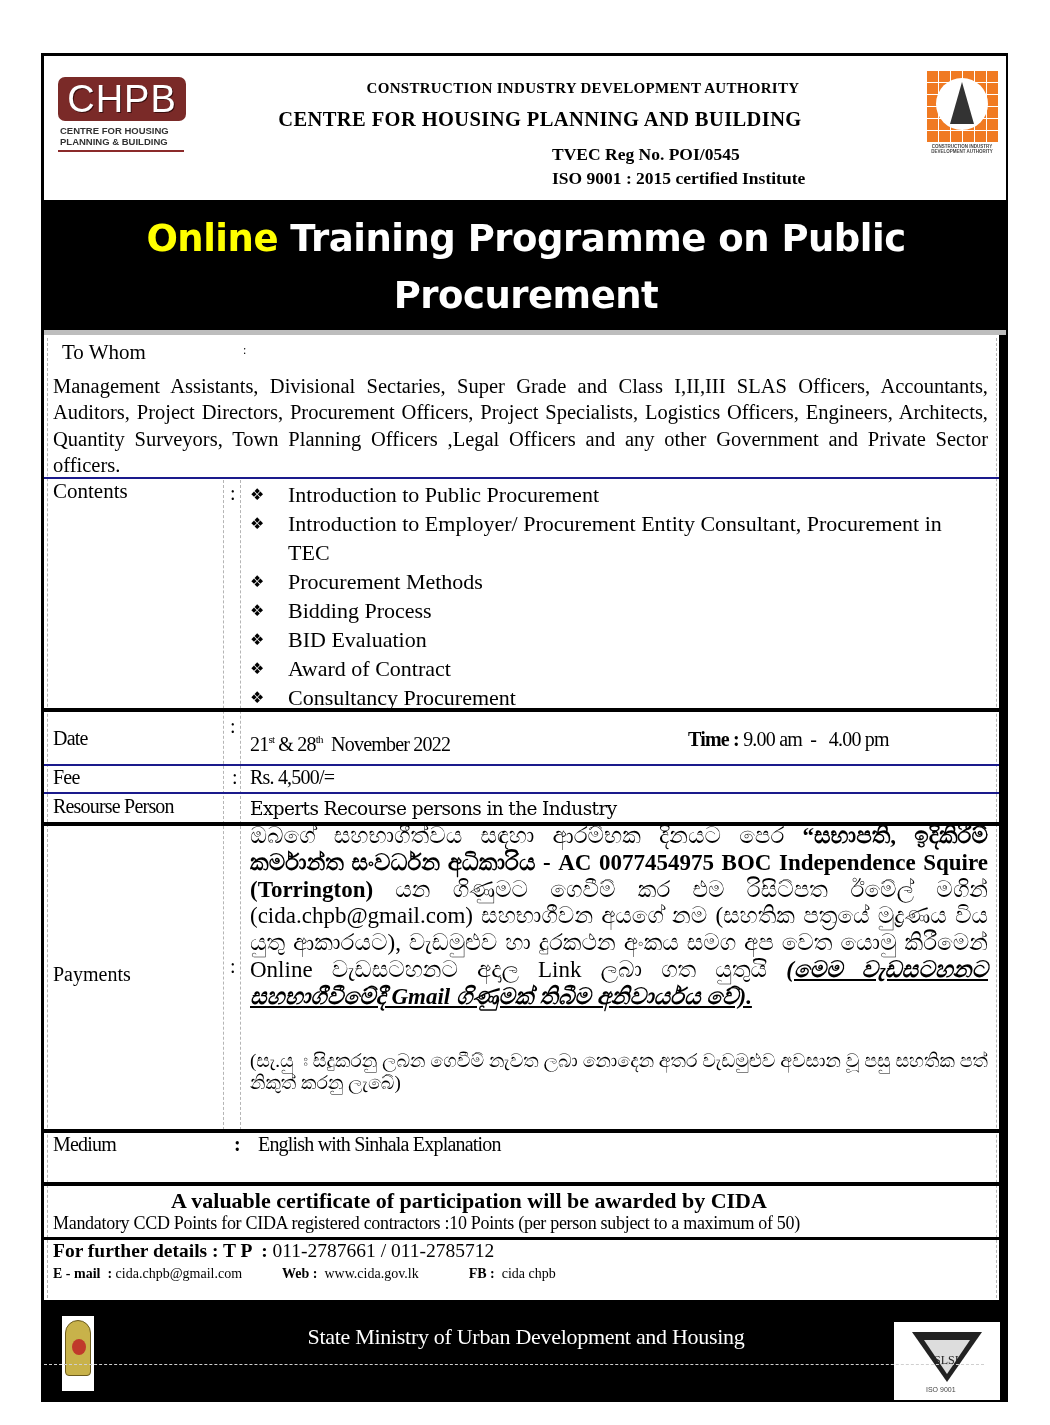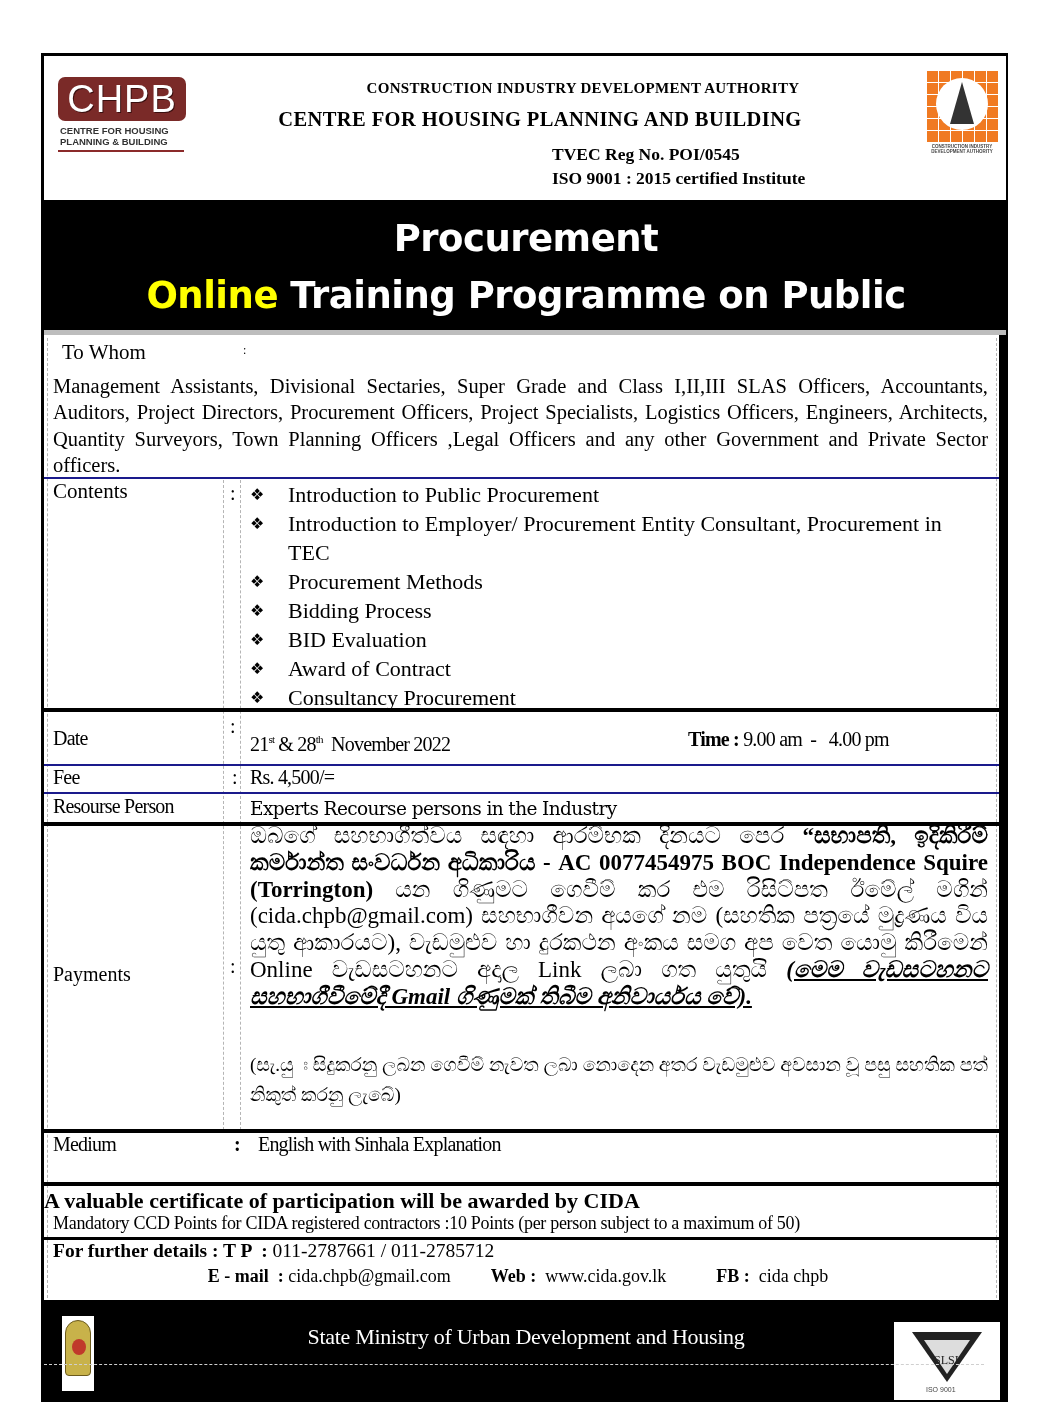--- a/index.html
+++ b/index.html
@@ -35,26 +35,26 @@
   .narrow { font-family:"Liberation Serif", serif; letter-spacing:-0.8px; transform-origin:left; }
 
   .towhom-text { position:absolute; left:53px; top:373px; width:935px; font-size:20.5px; line-height:26.3px; text-align:justify; }
   .contents-list { position:absolute; left:250px; top:480px; width:720px; list-style:none; margin:0; padding:0; }
   .contents-list li { position:relative; padding-left:38px; font-size:22px; line-height:29px; }
   .contents-list li .bul { position:absolute; left:0; top:0; font-size:16px; }
 
   .pay-text { position:absolute; left:250px; top:823px; width:738px; font-size:23px; line-height:26.8px; text-align:justify; }
   .pay-text b { font-weight:bold; }
   .pay-text .ul { text-decoration:underline; font-style:italic; font-weight:bold; }
-  .pay-note { position:absolute; left:250px; top:1050px; width:738px; font-size:19px; line-height:30px; text-align:justify; }
+  .pay-note { position:absolute; left:250px; top:1050px; width:738px; font-size:19px; line-height:22px; text-align:justify; }
 
-  .cert { position:absolute; left:44px; top:1188px; width:850px; font-weight:bold; font-size:22px; }
+  .cert { position:absolute; left:44px; top:1188px; width:850px; text-align:center; font-weight:bold; font-size:22px; }
   .ccd { position:absolute; left:53px; top:1213px; font-size:18px; letter-spacing:-0.3px; }
   .details1 { position:absolute; left:53px; top:1240px; font-size:19.5px; }
-  .details2 { position:absolute; left:53px; top:1266px; font-size:18px; width:930px;text-align:center; }
+  .details2 { position:absolute; left:53px; top:1266px; font-size:14px; width:930px; }
   .details2 span, .details1 span { white-space:pre; }
 
   .footer { position:absolute; left:44px; top:1302px; width:964px; height:100px; background:#000; }
   .footer-text { position:absolute; left:0; width:964px; top:22px; text-align:center; color:#fff; font-size:22px; letter-spacing:-0.3px; }
   .emblem { position:absolute; left:18px; top:14px; width:32px; height:75px; background:#fff; padding:0; }
   .emblem-body { position:absolute; left:3px; top:4px; width:26px; height:56px; border-radius:13px 13px 4px 4px; background:#c8b24a; border:1px solid #6b5a1c; box-sizing:border-box; }
   .emblem-core { position:absolute; left:6px; top:18px; width:14px; height:16px; border-radius:50%; background:#c0392b; }
   .slsi { position:absolute; left:850px; top:20px; width:106px; height:78px; background:#fff; }
   .slsi-tri { position:absolute; left:18px; top:10px; width:0; height:0; border-left:35px solid transparent; border-right:35px solid transparent; border-top:50px solid #222; }
   .slsi-inner { position:absolute; left:30px; top:18px; width:0; height:0; border-left:23px solid transparent; border-right:23px solid transparent; border-top:34px solid #ddd; }
@@ -87,22 +87,22 @@
       </div>
     </div>
     <div class="cida-text">
       <div>CONSTRUCTION INDUSTRY</div>
       <div>DEVELOPMENT AUTHORITY</div>
     </div>
   </div>
 </div>
 
 <div class="banner">
+  <div><span class="accent">Online</span><span> Training Programme on Public</span></div>
   <div>Procurement</div>
-  <div><span class="accent">Online</span><span> Training Programme on Public</span></div>
 </div>
 <div class="banner-shade"></div>
 
 <div class="body"></div>
 
 <div class="dash-v" style="left:47px; top:338px; height:960px;"></div>
 <div class="dash-v" style="left:996px; top:338px; height:960px;"></div>
 <div class="dash-v" style="left:223px; top:480px; height:650px;"></div>
 <div class="dash-v" style="left:240px; top:480px; height:650px;"></div>
 

